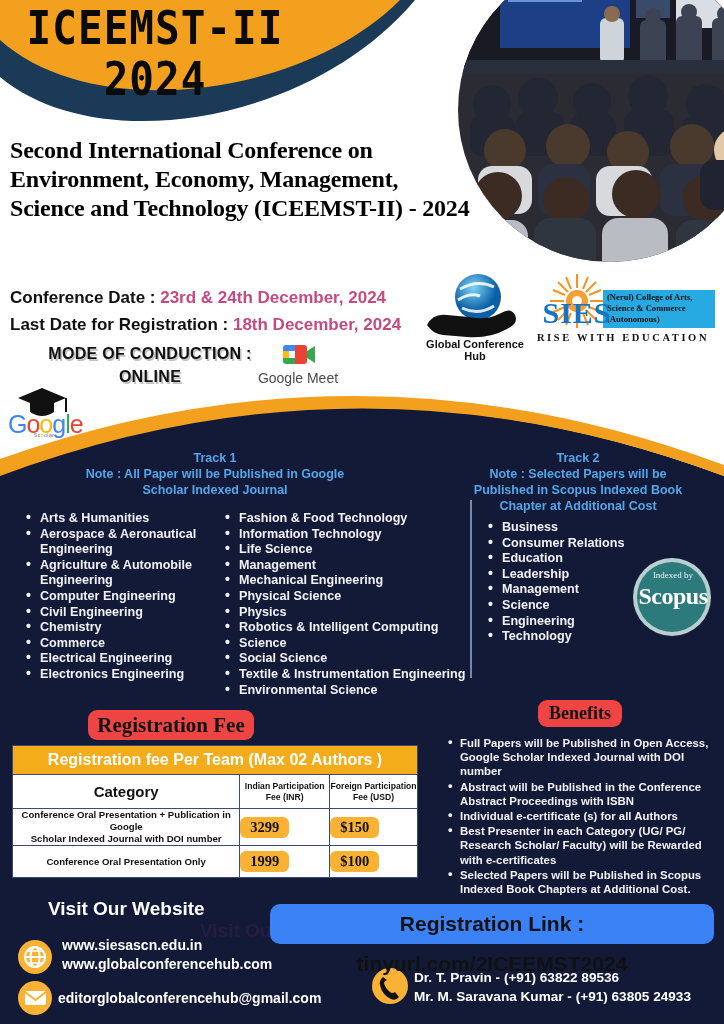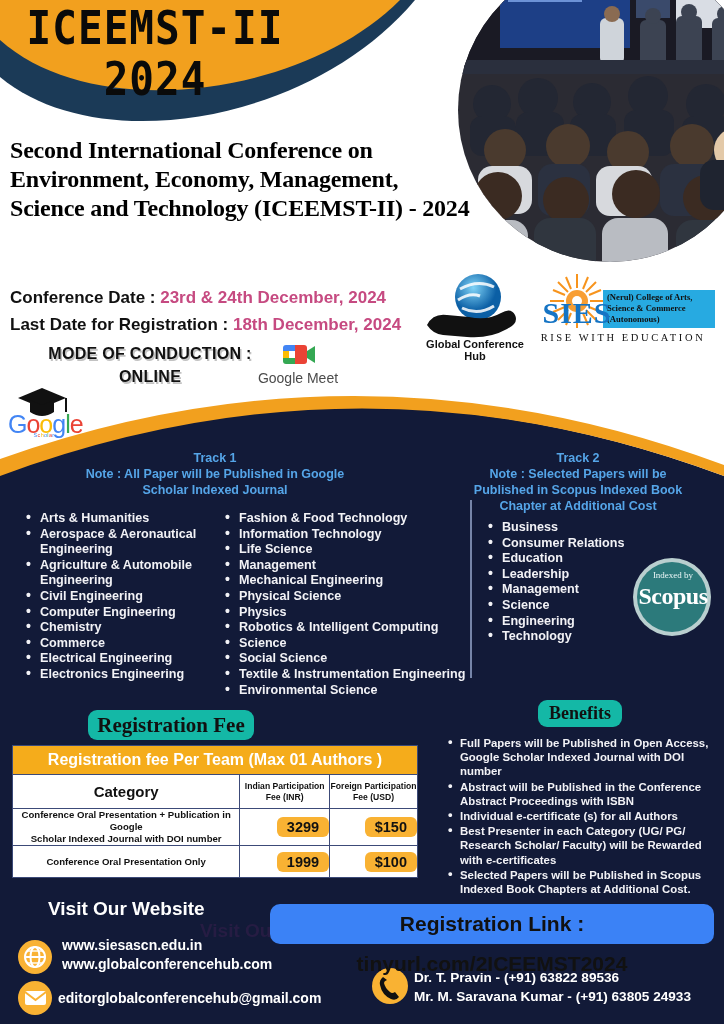--- a/index.html
+++ b/index.html
@@ -53,21 +53,21 @@
   }
   .gmeet-label{position:absolute;left:248px;top:370px;width:100px;text-align:center;
     font-size:14px;color:#4b4b4b;font-family:"Liberation Sans",sans-serif;}
 
   
   .gch-label{position:absolute;left:414px;top:338px;width:122px;text-align:center;
     font-size:11px;font-weight:bold;color:#111;}
   .sies-word{position:absolute;left:536px;top:296px;width:82px;text-align:center;
     font-family:"Liberation Serif",serif;font-weight:bold;font-size:30px;color:#1574C4;letter-spacing:1px;}
   .sies-tag{position:absolute;left:528px;top:332px;width:190px;text-align:center;
-    font-family:"Liberation Serif",serif;font-size:10.5px;color:#111;letter-spacing:2.6px;font-weight:normal;}
+    font-family:"Liberation Serif",serif;font-size:10.5px;color:#111;letter-spacing:2.6px;font-weight:bold;}
   .sies-box{position:absolute;left:603px;top:290px;width:112px;height:38px;background:#27AAE1;
     padding:2px 4px;}
   .sies-box div{font-family:"Liberation Serif",serif;font-weight:bold;font-size:8.6px;line-height:11px;color:#111;}
 
   .scholar-word{position:absolute;left:8px;top:410px;width:72px;text-align:right;
     font-family:"Liberation Sans",sans-serif;font-size:25px;font-weight:normal;letter-spacing:-1px;}
   .scholar-sub{position:absolute;left:8px;top:432px;width:72px;text-align:center;font-size:5.5px;letter-spacing:.3px;}
 
   
   .track-head{position:absolute;text-align:center;color:#55A5E8;font-weight:bold;font-size:12.5px;line-height:16px;}
@@ -84,34 +84,34 @@
   #t1colB{left:225px;top:511px;width:248px;}
   #t2col{left:488px;top:520px;width:200px;}
 
   .scopus-top{position:absolute;left:634px;top:570px;width:78px;text-align:center;
     font-family:"Liberation Serif",serif;font-size:9px;color:#eaf6f6;}
   .scopus-name{position:absolute;left:634px;top:583px;width:78px;text-align:center;
     font-family:"Liberation Serif",serif;font-size:24px;font-weight:bold;color:#ffffff;letter-spacing:-.5px;}
 
   
   .pill{
-    position:absolute;background:#14b8a6;border-radius:9px;text-align:center;
+    position:absolute;background:#ef4444;border-radius:9px;text-align:center;
     font-family:"Liberation Serif",serif;font-weight:bold;color:#111;
   }
   #regfee-pill{left:88px;top:710px;width:166px;height:30px;font-size:21px;line-height:30px;}
   #benefits-pill{left:538px;top:700px;width:84px;height:27px;font-size:18px;line-height:27px;text-align:center;}
 
   table.fees{position:absolute;left:12px;top:745px;width:406px;border-collapse:collapse;background:#fff;}
   table.fees td,table.fees th{border:1px solid #3c4a78;padding:0;}
   .fee-title{background:#F5AC1B;color:#fff;font-size:16px;font-weight:bold;text-align:center;height:29px;}
   .fee-colhead{text-align:center;font-weight:bold;color:#111;}
   .c-cat{font-size:15px;height:34px;}
   .c-sub{font-size:8.6px;line-height:11px;padding:4px 2px;}
   .cat-cell{font-size:9.6px;font-weight:bold;text-align:center;line-height:12px;color:#111;padding:4px 6px;}
-  .amt{text-align:right;height:32px;}
+  .amt{text-align:left;height:32px;font-family:Liberation Serif, serif;}
   .amt span{display:inline-block;background:#F9B233;border-radius:6px;padding:2px 10px;font-size:14.5px;font-weight:bold;color:#111;}
 
   ul.benefits{list-style:none;margin:0;padding:0;position:absolute;left:446px;top:736px;width:272px;}
   ul.benefits li{position:relative;color:#F2F2F6;font-size:11.4px;font-weight:bold;line-height:14.2px;padding-left:14px;margin-bottom:1px;}
   ul.benefits li:before{content:"\2022";position:absolute;left:2px;top:-1px;font-size:13px;}
 
   
   .visit{position:absolute;left:48px;top:898px;font-size:19px;font-weight:bold;color:#fff;}
   .ghost{position:absolute;left:200px;top:920px;font-size:19px;font-weight:bold;color:#2a1d45;opacity:.85;}
   .web1{position:absolute;left:62px;top:937px;font-size:14px;font-weight:bold;color:#fff;}
@@ -343,22 +343,22 @@
     <div>Track 2</div>
     <div>Note : Selected Papers will be</div>
     <div>Published in Scopus Indexed Book</div>
     <div>Chapter at Additional Cost</div>
   </div>
 
   <ul class="tracklist" id="t1colA">
     <li>Arts &amp; Humanities</li>
     <li>Aerospace &amp; Aeronautical Engineering</li>
     <li>Agriculture &amp; Automobile Engineering</li>
+    <li>Computer Engineering</li>
     <li>Civil Engineering</li>
-    <li>Computer Engineering</li>
     <li>Chemistry</li>
     <li>Commerce</li>
     <li>Electrical Engineering</li>
     <li>Electronics Engineering</li>
   </ul>
 
   <ul class="tracklist" id="t1colB">
     <li>Fashion &amp; Food Technology</li>
     <li>Information Technology</li>
     <li>Life Science</li>
@@ -385,21 +385,21 @@
   </ul>
 
   <div class="scopus-top">Indexed by</div>
   <div class="scopus-name">Scopus</div>
 
   <div class="pill" id="regfee-pill">Registration Fee</div>
 
   <table class="fees">
     <tbody>
         <tr>
-      <td class="fee-title" colspan="3">Registration fee Per Team (Max 01 Authors )</td>
+      <td class="fee-title" colspan="3">Registration fee Per Team (Max 02 Authors )</td>
     </tr>
     <tr>
       <th class="fee-colhead c-cat" style="width:228px">Category</th>
       <th class="fee-colhead c-sub" style="width:90px">
         <div>Indian Participation</div>
         <div>Fee (INR)</div>
       </th>
       <th class="fee-colhead c-sub" style="width:88px">
         <div>Foreign Participation</div>
         <div>Fee (USD)</div>

